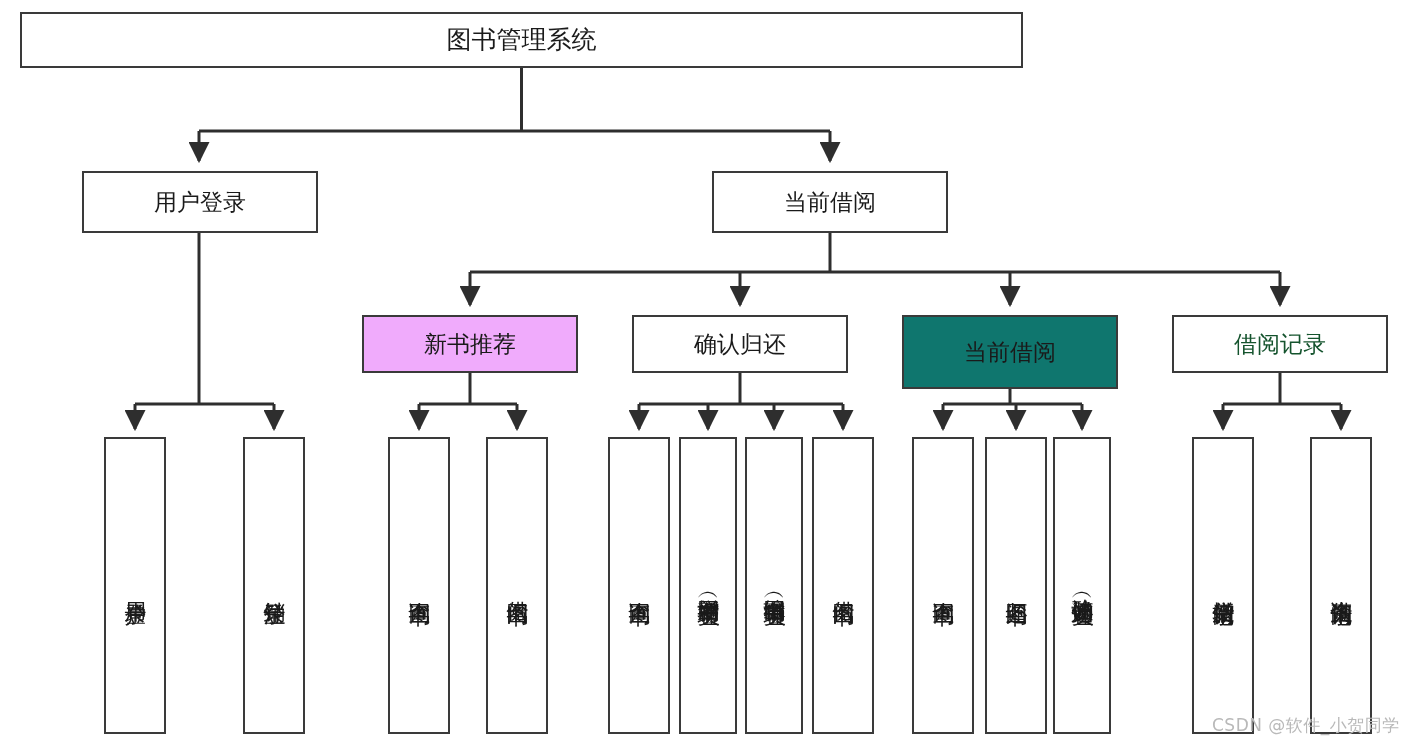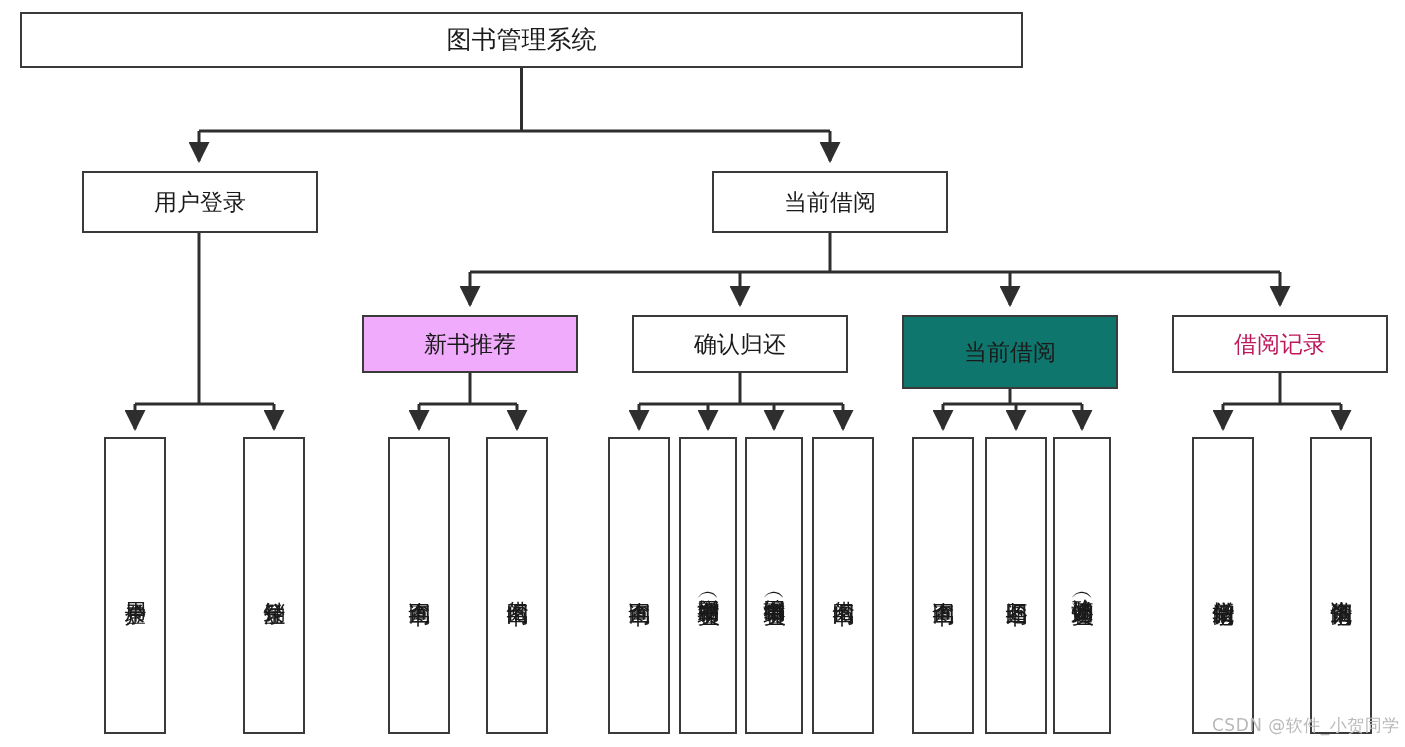--- a/index.html
+++ b/index.html
@@ -140,21 +140,21 @@
 
   <div class="node h" style="left: 362px; top: 315px; width: 216px; height: 58px; border-color: rgb(58, 58, 58); background: #f0abfc; color: rgb(26, 26, 26);">
     <span>新书推荐</span>
   </div>
   <div class="node h" style="left: 632px; top: 315px; width: 216px; height: 58px; border-color: rgb(58, 58, 58); background: rgb(255, 255, 255); color: rgb(26, 26, 26);">
     <span>确认归还</span>
   </div>
   <div class="node h" style="left: 902px; top: 315px; width: 216px; height: 74px; border-color: rgb(58, 58, 58); background: #0f766e; color: rgb(26, 26, 26);">
     <span>当前借阅</span>
   </div>
-  <div class="node h" style="left: 1172px; top: 315px; width: 216px; height: 58px; border-color: rgb(58, 58, 58); background: rgb(255, 255, 255); color: #be185d;">
+  <div class="node h" style="left: 1172px; top: 315px; width: 216px; height: 58px; border-color: rgb(58, 58, 58); background: rgb(255, 255, 255); color: #14532d;">
     <span>借阅记录</span>
   </div>
 
   <div class="node v" style="left: 104px; top: 437px; width: 62px; height: 297px; border-color: rgb(58, 58, 58); background: rgb(255, 255, 255); color: rgb(26, 26, 26);">
     <span>用户登录</span>
   </div>
   <div class="node v" style="left: 243px; top: 437px; width: 62px; height: 297px; border-color: rgb(58, 58, 58); background: rgb(255, 255, 255); color: rgb(26, 26, 26);">
     <span>注销登录</span>
   </div>
   <div class="node v" style="left: 388px; top: 437px; width: 62px; height: 297px; border-color: rgb(58, 58, 58); background: rgb(255, 255, 255); color: rgb(26, 26, 26);">

